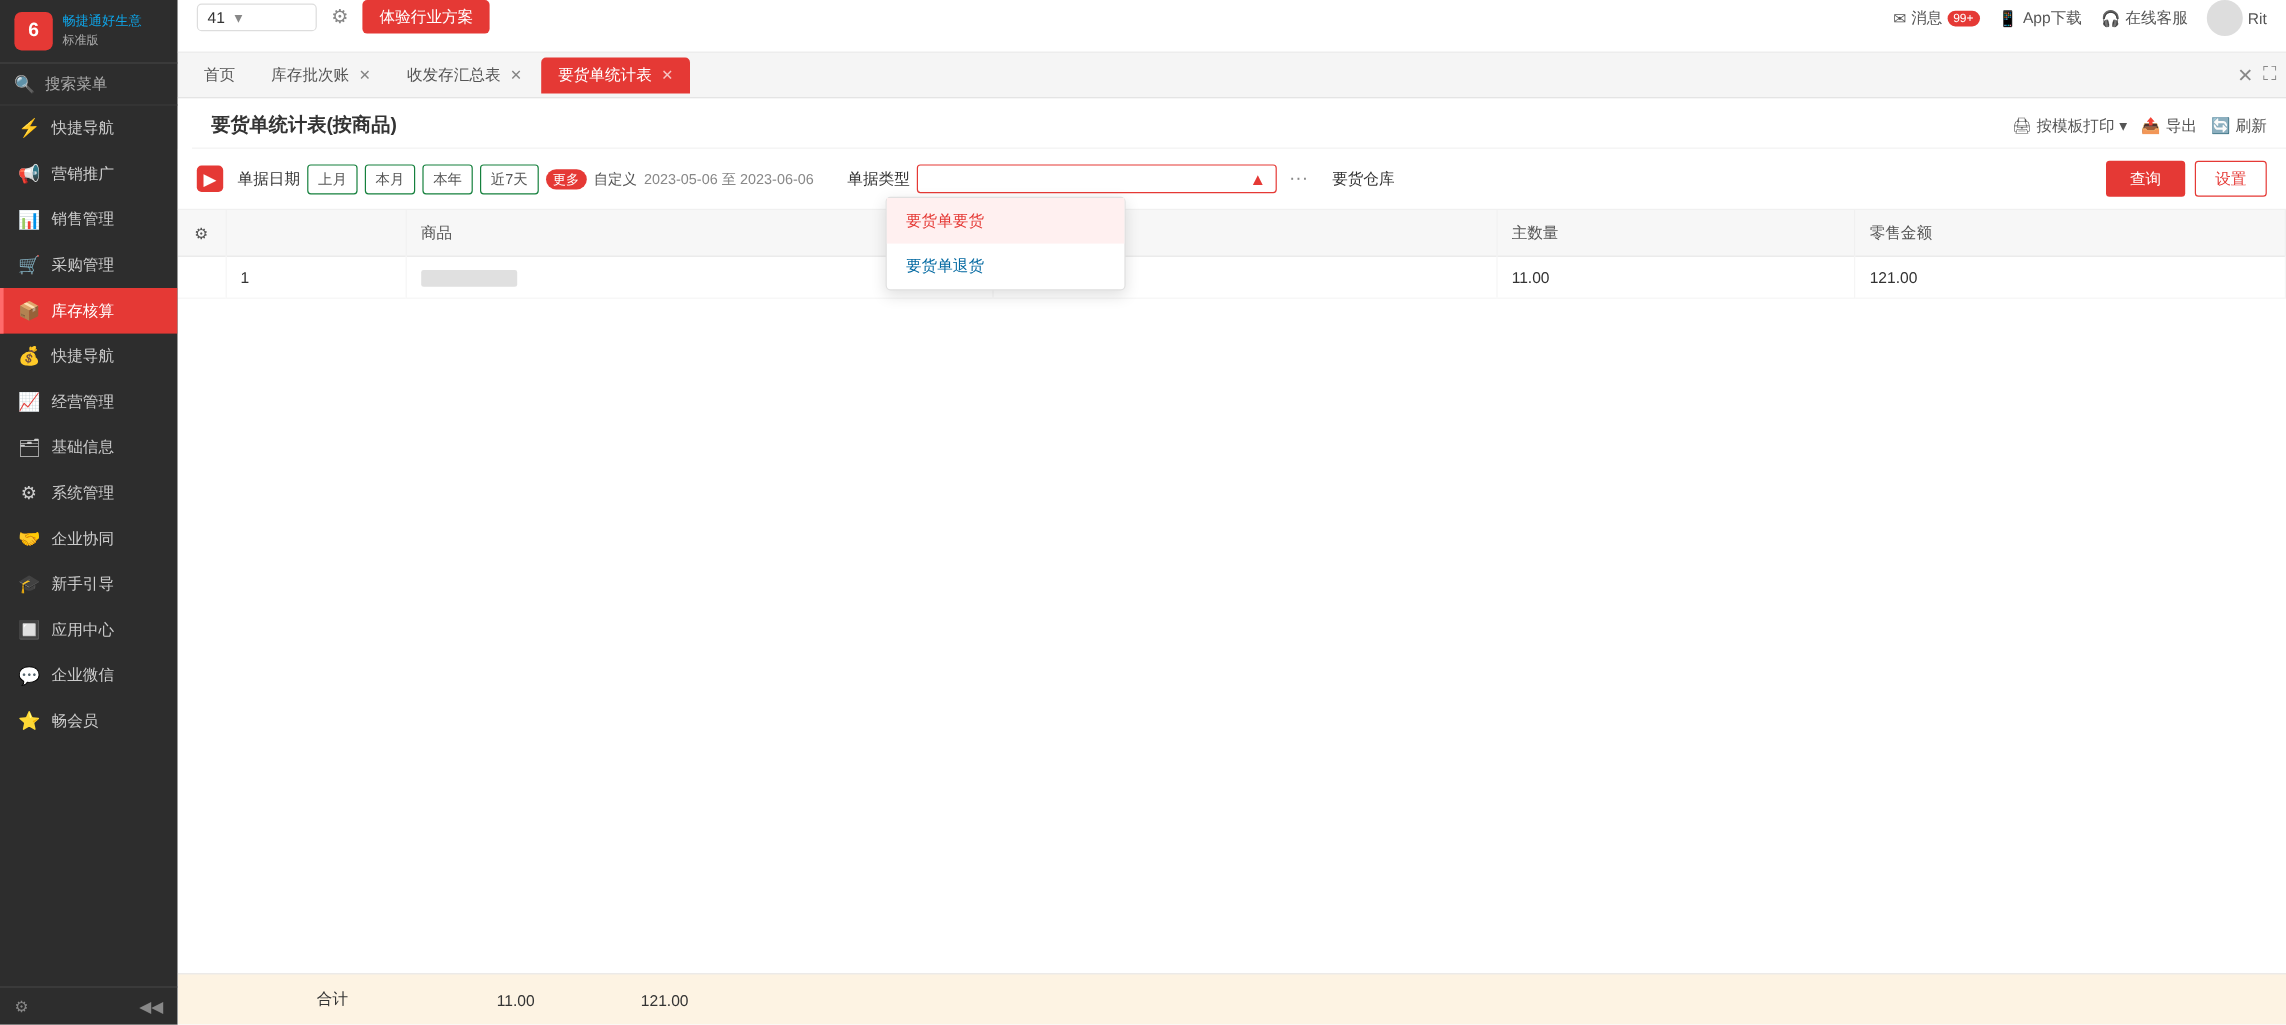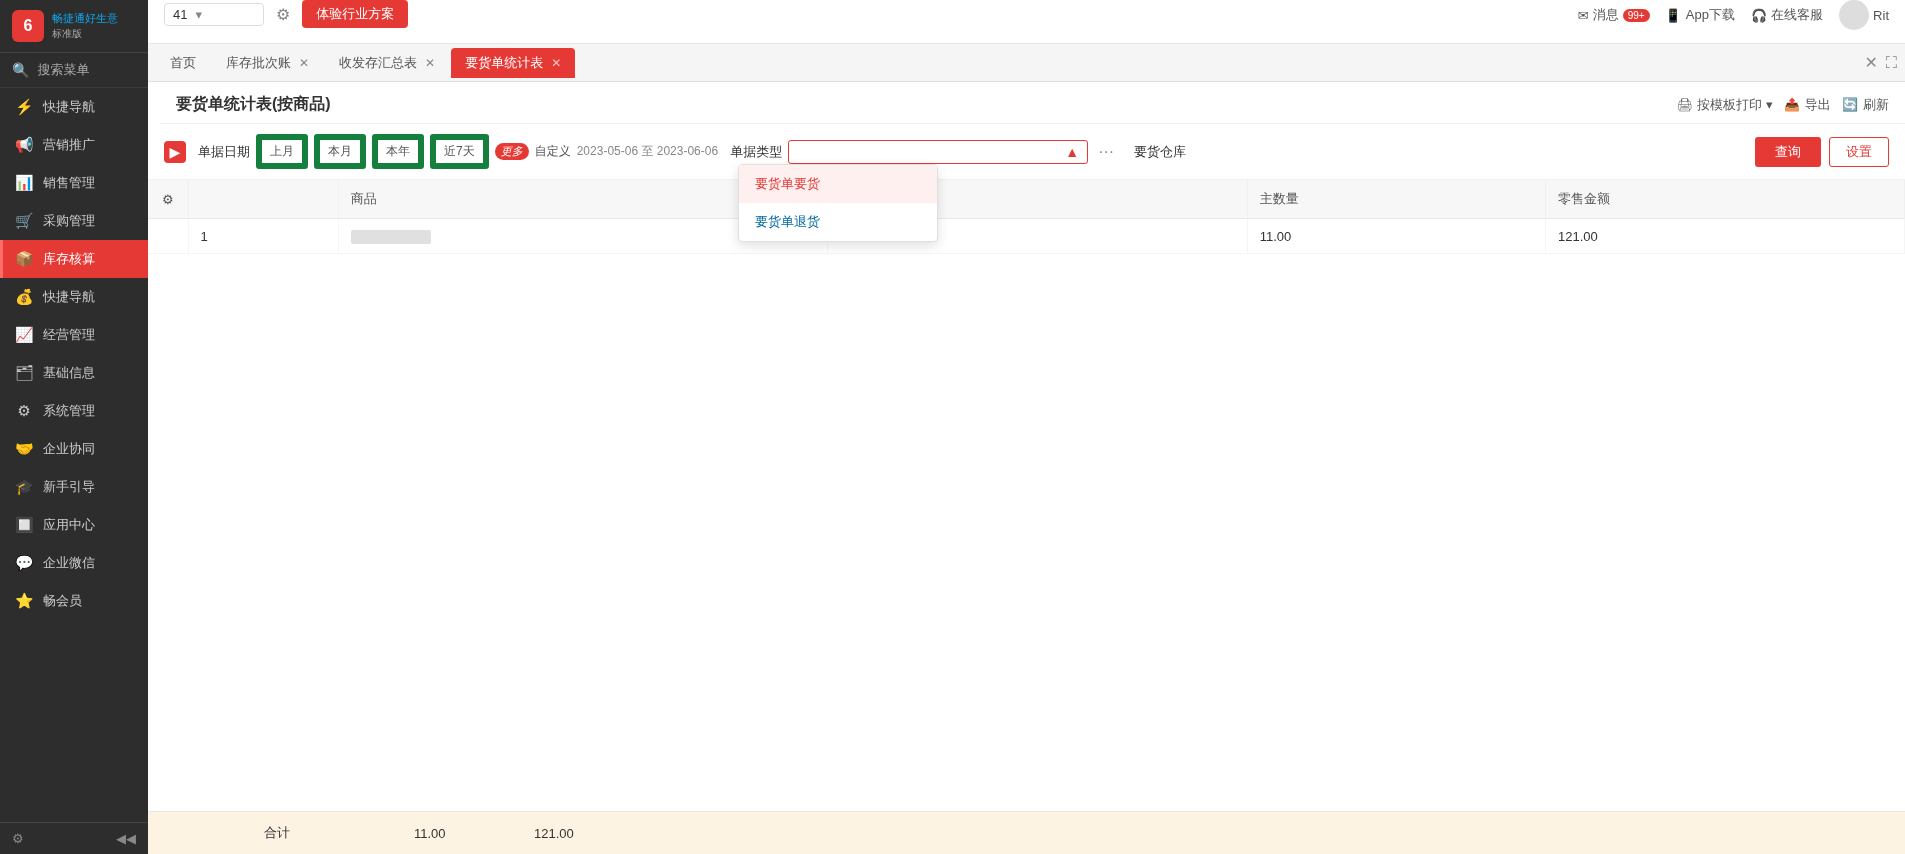--- a/index.html
+++ b/index.html
@@ -246,44 +246,43 @@
       font-size: 14px;
     }
     .filter-label { font-size: 13px; color: #333; }
     .filter-group {
       display: flex;
       align-items: center;
       gap: 6px;
     }
     .date-btn {
       padding: 3px 8px;
-      border: 6px solid #15803d;
+      border: 1px solid #15803d;
       border-radius: 3px;
       cursor: pointer;
       font-size: 12px;
       color: #555;
       background: #fff;
     }
     .date-badge {
       background: #e53935;
       color: #fff;
       border-radius: 10px;
       font-size: 11px;
       padding: 1px 6px;
       cursor: pointer;
-      font-style: italic;
     }
     .date-custom { font-size: 12px; color: #555; cursor: pointer; }
     .date-range { font-size: 12px; color: #888; }
 
     .filter-type-group {
       display: flex;
       align-items: center;
       gap: 6px;
-      margin-left: 0;
+      margin-left: 16px;
     }
     .filter-type-label { font-size: 13px; color: #333; }
     .filter-type-input {
       display: flex;
       align-items: center;
       border: 1px solid #e53935;
       border-radius: 3px;
       padding: 3px 8px;
       min-width: 300px;
       background: #fff;

